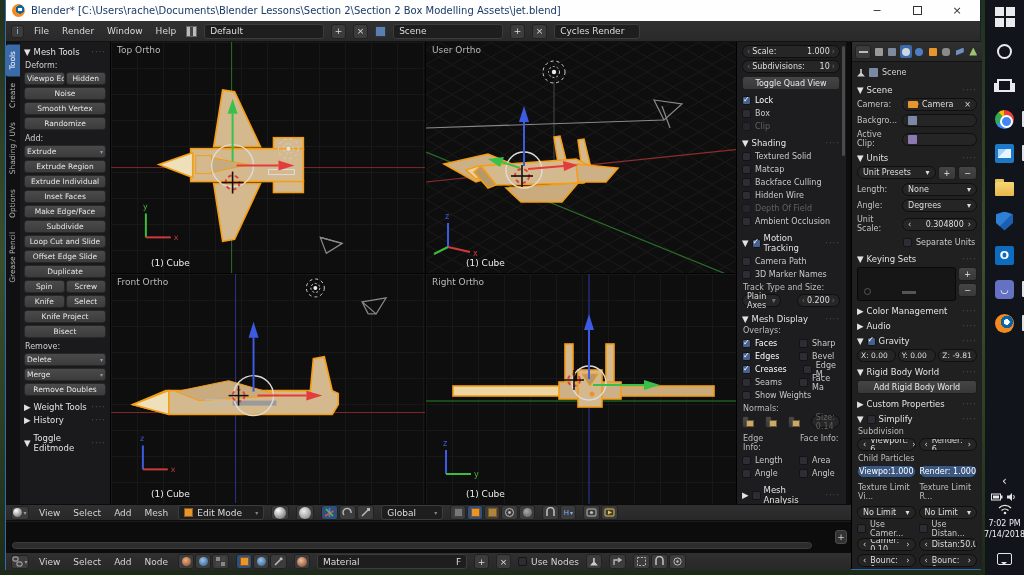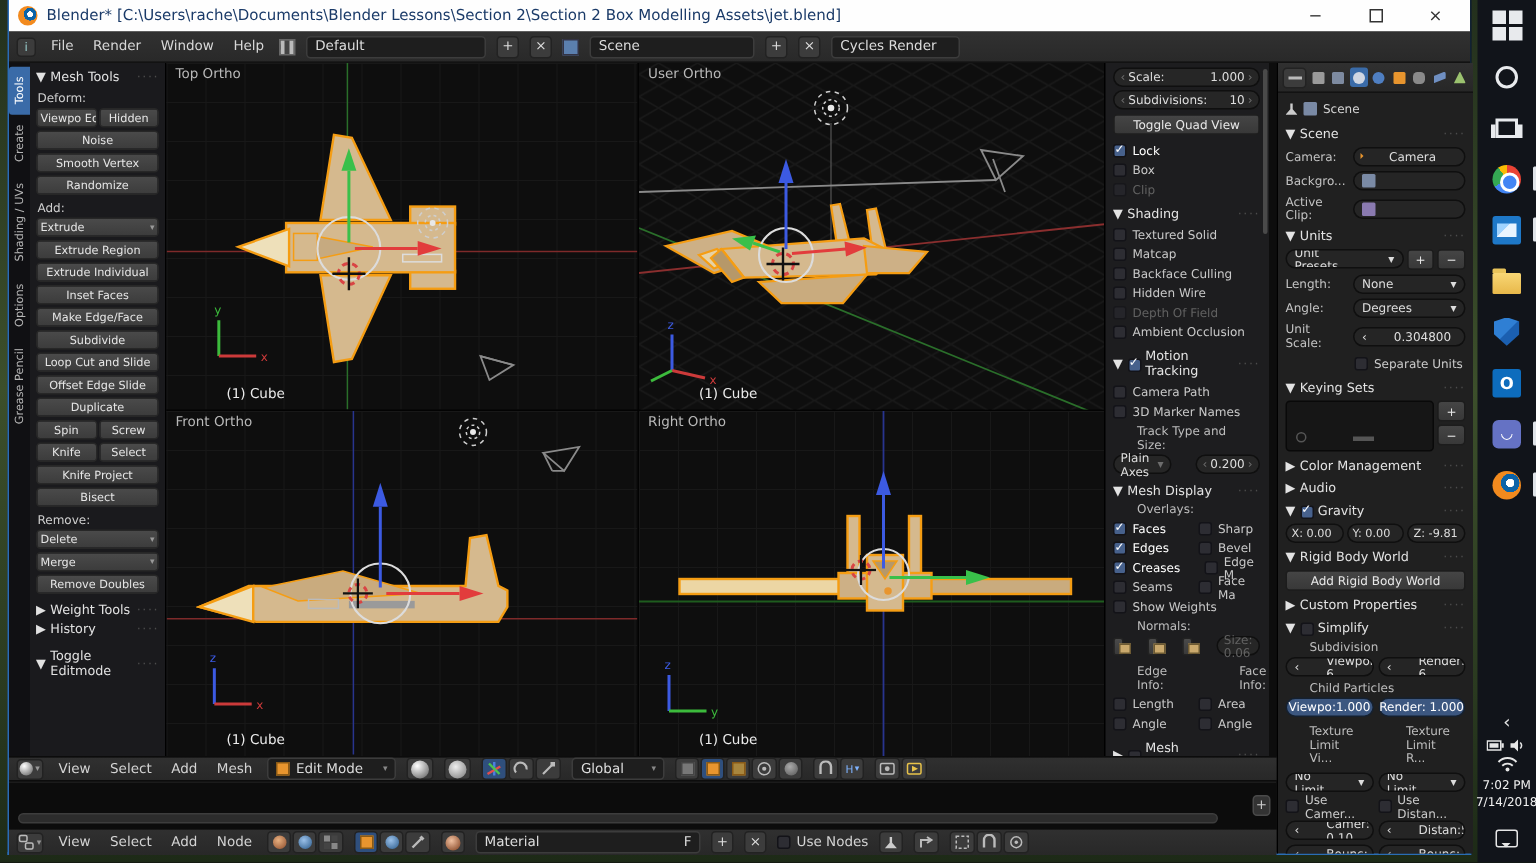--- a/index.html
+++ b/index.html
@@ -105,33 +105,33 @@
 .props-h{height:20px;background:linear-gradient(#303030,#272727);border-bottom:1px solid #121212;display:flex;align-items:center;gap:2px;padding:0 3px}
 .ptab{width:13px;height:13px;border-radius:2px;display:flex;align-items:center;justify-content:center}
 .ptab.active{background:#3a6ba8}
 .ptab .s{width:8px;height:8px;border-radius:1px}
 .pbody{padding:3px 5px}
 .crumb{display:flex;align-items:center;gap:4px;height:15px;color:#d5d5d5}
 .psech{display:flex;gap:3px;align-items:center;color:#e3e3e3;margin:5px 0 3px;font-size:8.5px}
 .psech .grip{margin-left:auto;color:#4c4c4c;letter-spacing:1px}
 .prow{display:flex;align-items:center;gap:3px;margin-bottom:3px}
 .prow .pl{width:42px;flex:none;color:#c3c3c3}
-.pfield{flex:1;background:#252525;border:1px solid #0f0f0f;border-radius:7px;height:13px;display:flex;align-items:center;padding:0 5px;gap:18px;color:#dedede;overflow:hidden}
+.pfield{flex:1;background:#252525;border:1px solid #0f0f0f;border-radius:7px;height:13px;display:flex;align-items:center;padding:0 5px;gap:4px;color:#dedede;overflow:hidden}
 .pfield .x{margin-left:auto;color:#ddd}
 .pbtnline{display:flex;gap:2px;margin-bottom:3px}
 .pbtn{background:linear-gradient(#454545,#383838);border:1px solid #1c1c1c;border-radius:3px;height:14px;display:flex;align-items:center;justify-content:center;color:#e8e8e8;padding:0 5px}
 .listbox{background:#161616;border:1px solid #090909;border-radius:3px;height:34px;position:relative;flex:1}
 .listbox::after{content:"";position:absolute;left:45%;bottom:6px;width:14px;height:3px;background:#555}
 .listbox::before{content:"";position:absolute;left:6px;bottom:5px;width:5px;height:5px;border:1px solid #555;border-radius:50%}
 .g3{display:flex;gap:2px;margin-bottom:3px}
 .g3 .pfield{padding:0 3px;font-size:7.5px}
 .colrow{display:flex;gap:3px;margin-bottom:3px}
 .colrow>*{flex:1}
 .slider{background:#3c5780;border:1px solid #15202f;border-radius:7px;height:13px;display:flex;align-items:center;justify-content:center;color:#fff}
-.plabel{color:#bdbdbd;margin:2px 16px}
+.plabel{color:#bdbdbd;margin:2px 1px}
 .camicon{width:10px;height:7px;background:#e8952e;border-radius:1px;position:relative}
 .camicon::after{content:"";position:absolute;right:-3px;top:1px;border:2.5px solid transparent;border-left-color:#e8952e}
 .sceneic{width:9px;height:9px;background:#7a8aa5;border-radius:1px;position:relative}
 .pinic{width:8px;height:8px;background:#ccc;clip-path:polygon(40% 0,60% 0,60% 55%,100% 100%,0 100%,40% 55%)}
 
 .v3dheader{position:absolute;top:504px;left:0;width:845px;height:17px;background:linear-gradient(#303030,#282828);border-top:1px solid #0c0c0c;border-bottom:1px solid #0c0c0c;display:flex;align-items:center;gap:7px;padding:0 5px;color:#d4d4d4;z-index:6}
 .nodearea{position:absolute;top:522px;left:0;width:845px;height:30px;background:#0c0c0c;z-index:6}
 .hscroll{position:absolute;left:6px;bottom:3px;width:800px;height:7px;background:#2c2c2c;border:1px solid #3d3d3d;border-radius:4px}
 .plusbtn{position:absolute;right:4px;top:8px;width:12px;height:14px;background:#333;border:1px solid #4a4a4a;border-radius:3px;color:#ccc;display:flex;align-items:center;justify-content:center}
 .nodeheader{position:absolute;top:552px;left:0;width:845px;height:18px;background:linear-gradient(#303030,#282828);border-top:1px solid #0c0c0c;display:flex;align-items:center;gap:7px;padding:0 5px;color:#d4d4d4;z-index:6}
@@ -584,21 +584,21 @@
       <div class="cbrow">
           <span class="cb"></span>
           <span>Show Weights</span>
         </div>
       <div class="plabel">Normals:</div>
       <div class="half" style="align-items:center">
         <span class="nicon"></span>
         <span class="nicon"></span>
         <span class="nicon"></span>
         <div class="nfield dis" style="flex:1;margin:0">
-            <span class="lab">Size:  0.06</span>
+            <span class="lab">Size:  0.14</span>
           </div>
       </div>
       <div class="half" style="margin-top:4px">
         <div class="plabel" style="flex:1">Edge Info:</div>
         <div class="plabel" style="flex:1">Face Info:</div>
       </div>
       <div class="half">
         <div class="cbrow">
             <span class="cb"></span>
             <span>Length</span>

